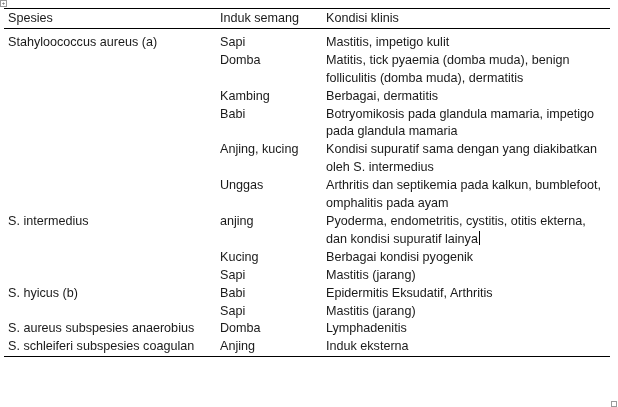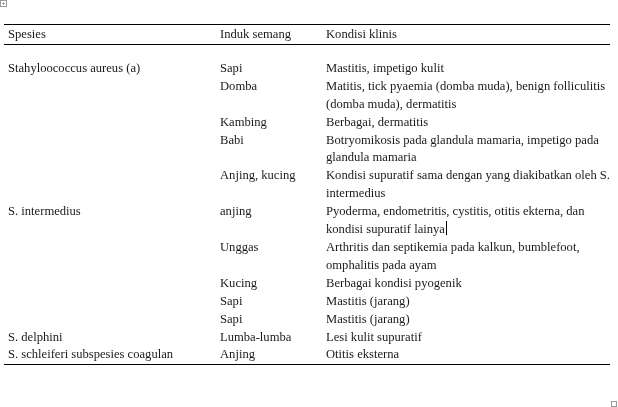--- a/index.html
+++ b/index.html
@@ -36,25 +36,24 @@
       top: 401px;
       width: 6px;
       height: 6px;
       border: 1px solid #9a9a9a;
       box-sizing: border-box;
       background: #fff;
     }
     table.doc-table {
       position: absolute;
       left: 4px;
-      top: 24px;
+      top: 8px;
       width: 606px;
       border-collapse: collapse;
       table-layout: fixed;
-      font-family: Liberation Serif, serif;
     }
     table.doc-table th,
     table.doc-table td {
       padding: 0 0 0 4px;
       text-align: left;
       vertical-align: top;
       font-weight: normal;
       line-height: 17.9px;
     }
     table.doc-table thead tr {
@@ -62,21 +61,21 @@
       border-bottom: 1.5px solid #000;
     }
     table.doc-table thead th {
       padding-top: 1px;
       padding-bottom: 0px;
     }
     table.doc-table tbody tr.last-row {
       border-bottom: 1.5px solid #000;
     }
     table.doc-table tbody tr.first-row td {
-      padding-top: 15px;
+      padding-top: 5px;
     }
     col.c1 { width: 212px; }
     col.c2 { width: 106px; }
     col.c3 { width: 288px; }
     td.justify {
       text-align: justify;
       text-align-last: left;
       padding-right: 6px;
     }
     .caret {
@@ -126,50 +125,55 @@
       <td></td>
       <td>Babi</td>
       <td class="justify">Botryomikosis pada glandula mamaria, impetigo pada glandula mamaria</td>
     </tr>
     <tr>
       <td></td>
       <td>Anjing, kucing</td>
       <td class="justify">Kondisi supuratif sama dengan yang diakibatkan oleh S. intermedius</td>
     </tr>
     <tr>
+      <td></td>
+      <td>Unggas</td>
+      <td class="justify">Arthritis dan septikemia pada kalkun, bumblefoot, omphalitis pada ayam</td>
+    </tr>
+    <tr>
       <td>S. intermedius</td>
       <td>anjing</td>
       <td class="justify"><span>Pyoderma, endometritis, cystitis, otitis ekterna, dan kondisi supuratif lainya</span><span class="caret"></span></td>
-    </tr>
-    <tr>
-      <td></td>
-      <td>Unggas</td>
-      <td class="justify">Arthritis dan septikemia pada kalkun, bumblefoot, omphalitis pada ayam</td>
     </tr>
     <tr>
       <td></td>
       <td>Kucing</td>
       <td class="justify">Berbagai kondisi pyogenik</td>
     </tr>
     <tr>
       <td></td>
       <td>Sapi</td>
       <td class="justify">Mastitis (jarang)</td>
     </tr>
     <tr>
+      <td>S. hyicus (b)</td>
+      <td>Babi</td>
+      <td class="justify">Epidermitis Eksudatif, Arthritis</td>
+    </tr>
+    <tr>
       <td></td>
       <td>Sapi</td>
       <td class="justify">Mastitis (jarang)</td>
     </tr>
     <tr>
-      <td>S. delphini</td>
-      <td>Lumba-lumba</td>
-      <td class="justify">Lesi kulit supuratif</td>
+      <td>S. aureus subspesies anaerobius</td>
+      <td>Domba</td>
+      <td class="justify">Lymphadenitis</td>
     </tr>
     <tr class="last-row">
       <td>S. schleiferi subspesies coagulan</td>
       <td>Anjing</td>
-      <td class="justify">Otitis eksterna</td>
+      <td class="justify">Induk eksterna</td>
     </tr>
   </tbody>
 </table>
 
 <div class="resize-handle"></div>
 
 </body></html>

